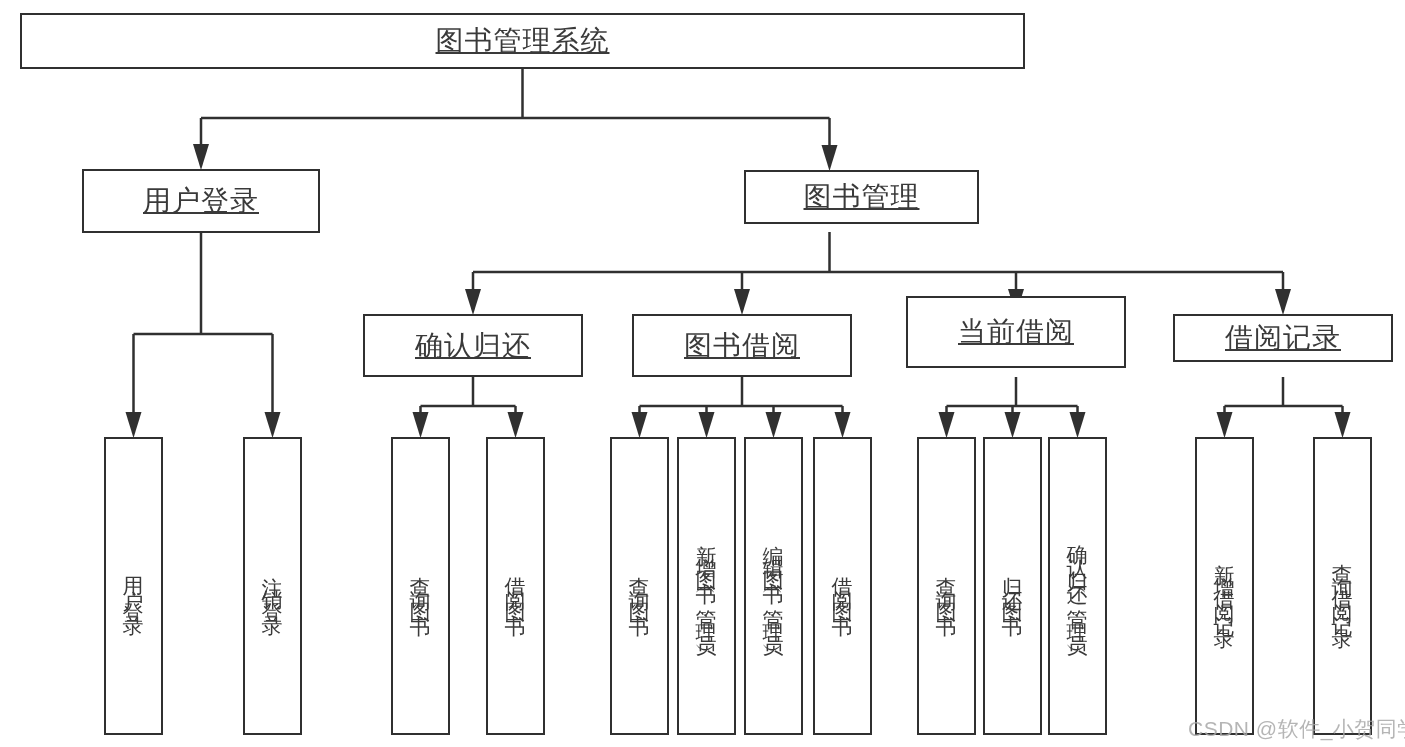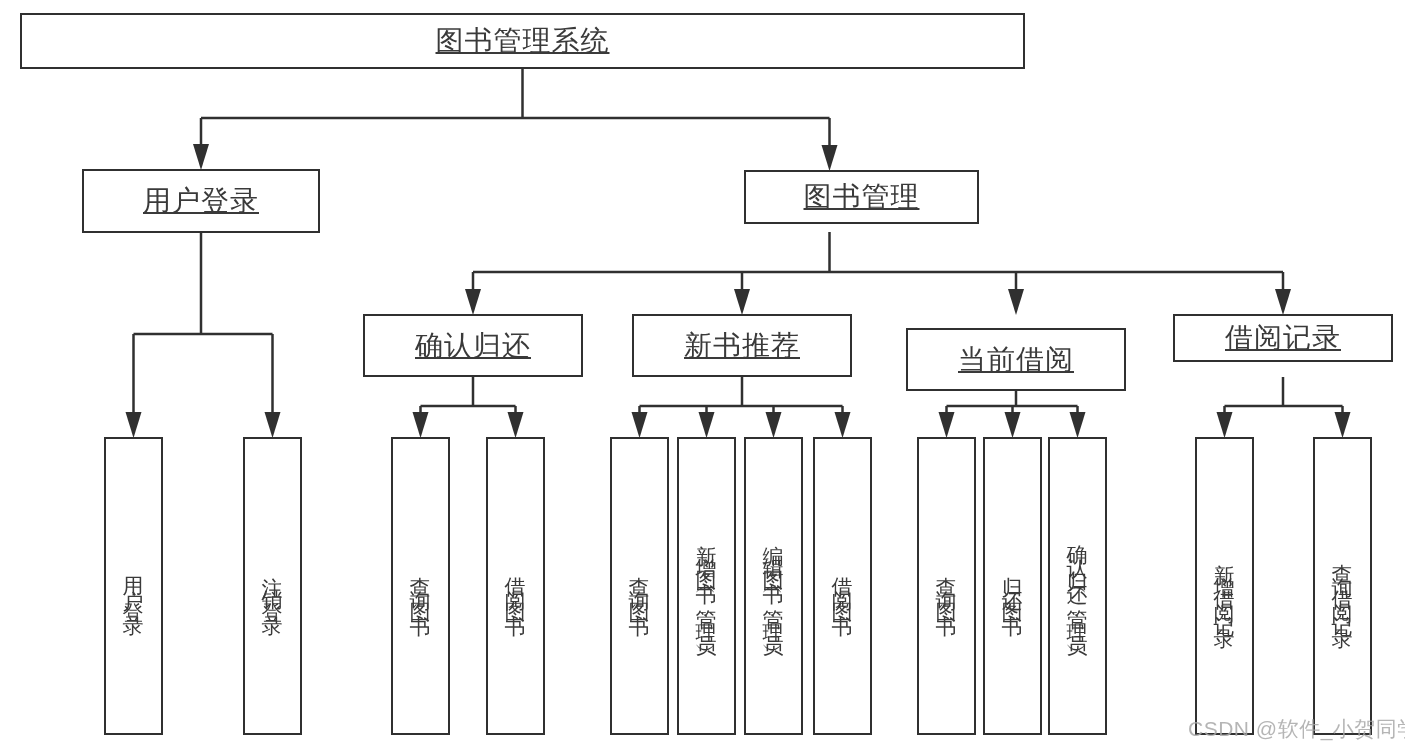--- a/index.html
+++ b/index.html
@@ -111,23 +111,23 @@
       <div class="node horizontal" style="left: 82px; top: 169px; width: 238px; height: 64px;">
         <span class="label">用户登录</span>
       </div>
       <div class="node horizontal" style="left: 712px; top: 170px; width: 235px; height: 54px; margin-left: 32px;">
         <span class="label">图书管理</span>
       </div>
       <div class="node horizontal" style="left: 363px; top: 314px; width: 220px; height: 63px;">
         <span class="label">确认归还</span>
       </div>
       <div class="node horizontal" style="left: 632px; top: 314px; width: 220px; height: 63px;">
-        <span class="label">新书推荐</span>
+        <span class="label">图书借阅</span>
       </div>
-      <div class="node horizontal" style="left: 906px; top: 328px; width: 220px; height: 63px;">
+      <div class="node horizontal" style="left: 906px; top: 296px; width: 220px; height: 72px;">
         <span class="label">当前借阅</span>
       </div>
       <div class="node horizontal" style="left: 1173px; top: 314px; width: 220px; height: 48px;">
         <span class="label">借阅记录</span>
       </div>
       <div class="node vertical" style="left: 104px; top: 437px; width: 59px; height: 298px;">
         <span class="label">用户登录</span>
       </div>
       <div class="node vertical" style="left: 243px; top: 437px; width: 59px; height: 298px;">
         <span class="label">注销登录</span>

